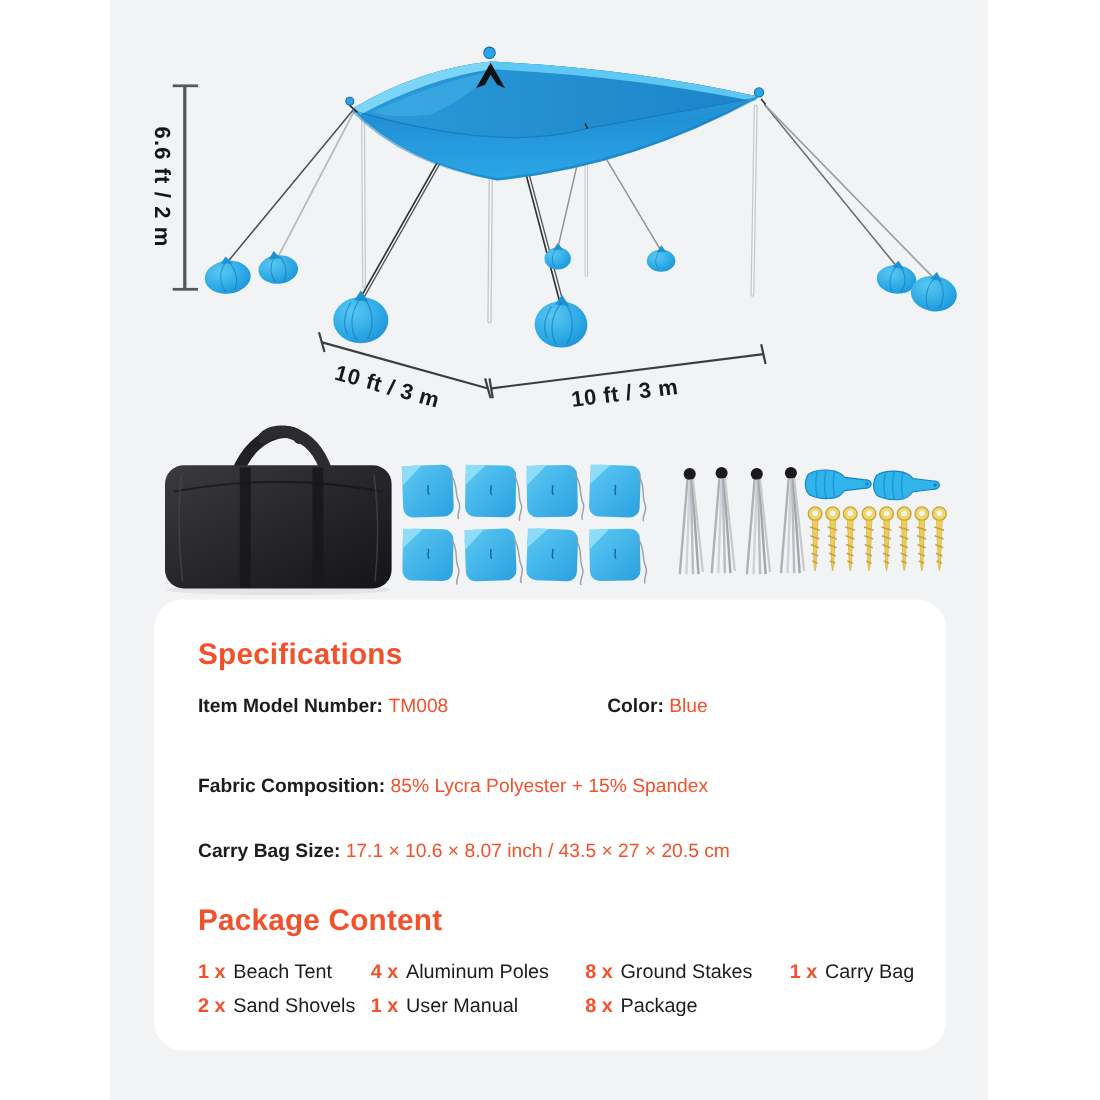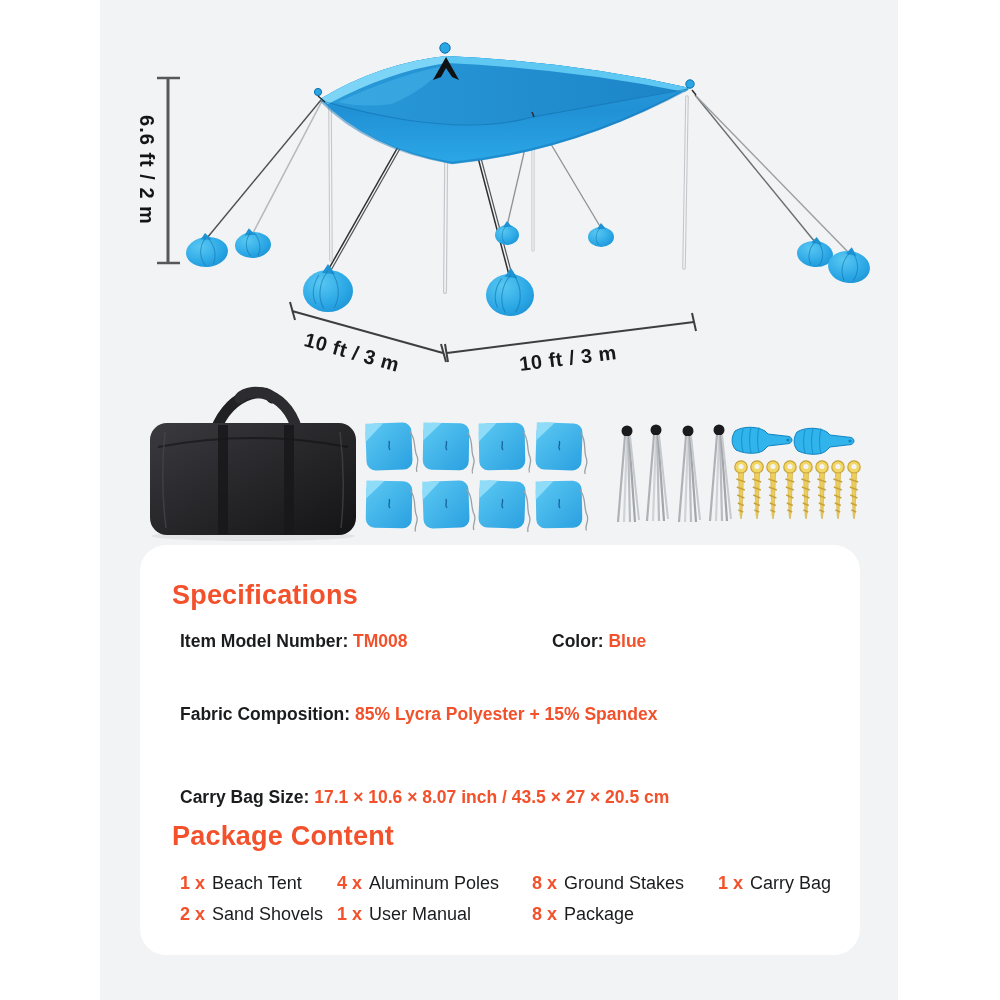--- a/index.html
+++ b/index.html
@@ -1,26 +1,26 @@
 <!DOCTYPE html>
 <html style="--accent: #F2512B;"><head>
 <meta charset="utf-8">
 <style>
   html,body{margin:0;padding:0;background:#ffffff;}
   .canvas{position:relative;width:1000px;height:1000px;background:#ffffff;overflow:hidden;
           font-family:"Liberation Sans",sans-serif;}
   .stage{position:absolute;left:100px;top:0;width:798px;height:1000px;background:#f2f3f4;}
   svg.layer{position:absolute;display:block;}
   .panel{position:absolute;left:140px;top:545px;width:720px;height:410px;background:#ffffff;border-radius:26px;}
-  .sec-title{position:absolute;left:32px;margin:0;font-size:27px;font-weight:800;color:var(--accent,#F2512B);
+  .sec-title{position:absolute;left:40px;margin:0;font-size:27px;font-weight:800;color:var(--accent,#F2512B);
              letter-spacing:.2px;white-space:nowrap;line-height:1;}
   .row{position:absolute;left:0;width:100%;height:24px;}
   .pair{position:absolute;white-space:nowrap;font-size:17.5px;color:#1b1c1e;line-height:1.25;}
   .lbl{font-weight:700;}
-  .val{color:var(--accent,#F2512B);font-weight:700;}
+  .val{color:var(--accent,#F2512B);font-weight:400;}
   .pkg{position:absolute;white-space:nowrap;font-size:18px;color:#1b1c1e;line-height:1.25;}
   .qty{color:var(--accent,#F2512B);font-weight:700;margin-right:7px;}
   .itm{font-weight:400;text-align:center;}
 </style>
 </head>
 <body>
 
 <div class="canvas">
   <div class="stage"></div>
 
@@ -324,21 +324,21 @@
       <span class="pair" style="left:40px"><span class="lbl">Item Model Number: </span><span class="val">TM008</span></span>
       <span class="pair" style="left:412px"><span class="lbl">Color: </span><span class="val">Blue</span></span>
     </div>
 
 
     <div class="row" style="top:159px">
       <span class="pair" style="left:40px"><span class="lbl">Fabric Composition: </span><span class="val">85% Lycra Polyester + 15% Spandex</span></span>
     </div>
 
 
-    <div class="row" style="top:242px">
+    <div class="row" style="top:218px">
       <span class="pair" style="left:40px"><span class="lbl">Carry Bag Size: </span><span class="val">17.1 × 10.6 × 8.07 inch / 43.5 × 27 × 20.5 cm</span></span>
     </div>
 
     <h2 class="sec-title" style="top:278px">Package Content</h2>
 
     <div class="row" style="top:327px">
       <span class="pkg" style="left:40px"><span class="qty">1 x</span><span class="itm">Beach Tent</span></span>
       <span class="pkg" style="left:197px"><span class="qty">4 x</span><span class="itm">Aluminum Poles</span></span>
       <span class="pkg" style="left:392px"><span class="qty">8 x</span><span class="itm">Ground Stakes</span></span>
       <span class="pkg" style="left:578px"><span class="qty">1 x</span><span class="itm">Carry Bag</span></span>

